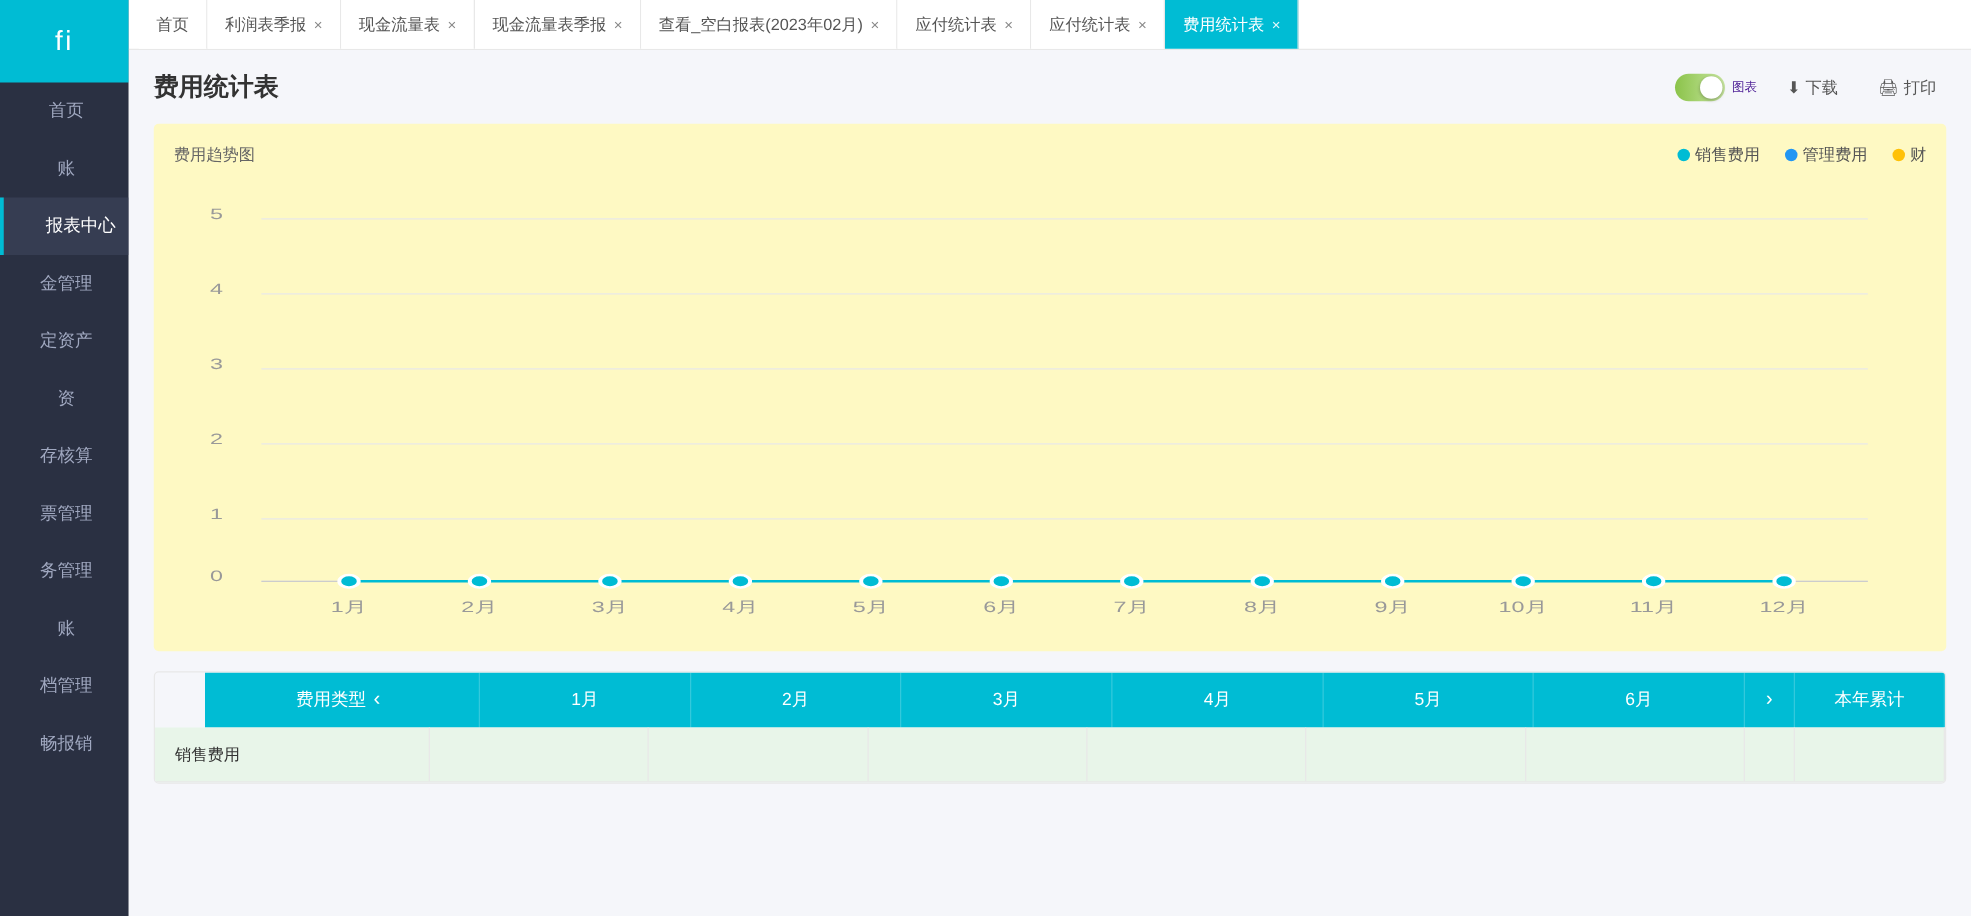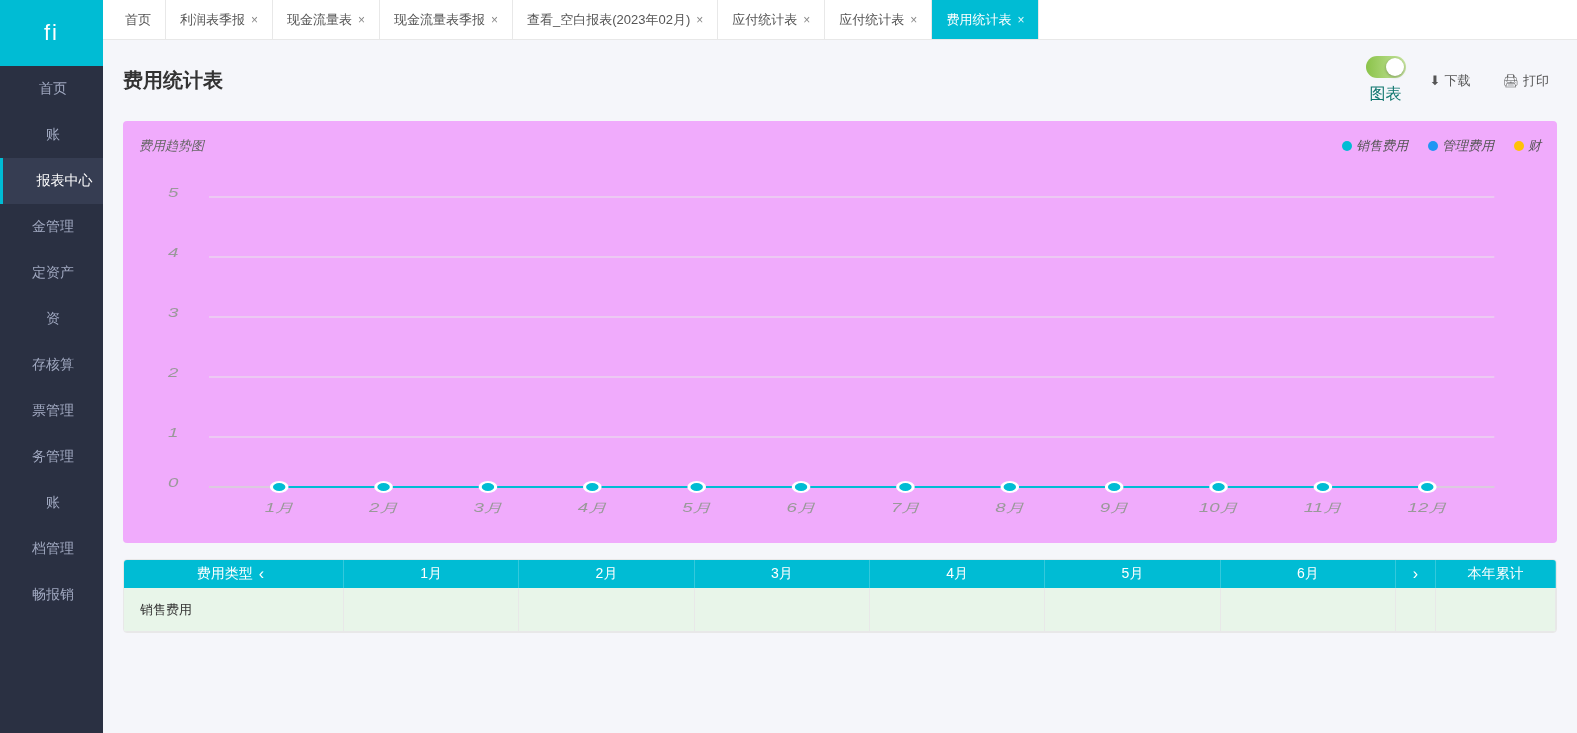--- a/index.html
+++ b/index.html
@@ -106,23 +106,22 @@
     }
     .header-actions {
       display: flex;
       align-items: center;
       gap: 16px;
     }
     .toggle-wrap {
       display: flex;
       align-items: center;
       gap: 6px;
-      font-size: 16px;
-      color: #0f766e;
-      flex-direction: column;
+      font-size: 10px;
+      color: #4c1d95;
     }
     .toggle-switch {
       width: 40px;
       height: 22px;
       background: linear-gradient(to right, #8bc34a, #c8e6a0);
       border-radius: 11px;
       position: relative;
       cursor: pointer;
     }
     .toggle-switch::after {
@@ -142,26 +141,25 @@
       gap: 4px;
       font-size: 13px;
       color: #555;
       cursor: pointer;
       padding: 4px 8px;
       border-radius: 3px;
     }
 
     
     .chart-container {
-      background: #f0abfc;
+      background: #fef9c3;
       border-radius: 4px;
       padding: 16px;
       margin-bottom: 16px;
       min-height: 420px;
-      font-style: italic;
     }
     .chart-header {
       display: flex;
       align-items: center;
       justify-content: space-between;
       margin-bottom: 12px;
     }
     .chart-title {
       font-size: 13px;
       color: #666;
@@ -195,21 +193,22 @@
     
     .bottom-table {
       border-radius: 4px;
       overflow: hidden;
       border: 1px solid #e8e8e8;
     }
     .table-header {
       background: #00bcd4;
       display: grid;
       grid-template-columns: 220px 1fr 1fr 1fr 1fr 1fr 1fr 40px 120px;
-      height: 28px;
+      height: 44px;
+      margin-left: 40px;
     }
     .table-header-cell {
       display: flex;
       align-items: center;
       justify-content: center;
       color: #fff;
       font-size: 14px;
       font-weight: 500;
       border-right: 1px solid rgba(255,255,255,0.2);
     }

